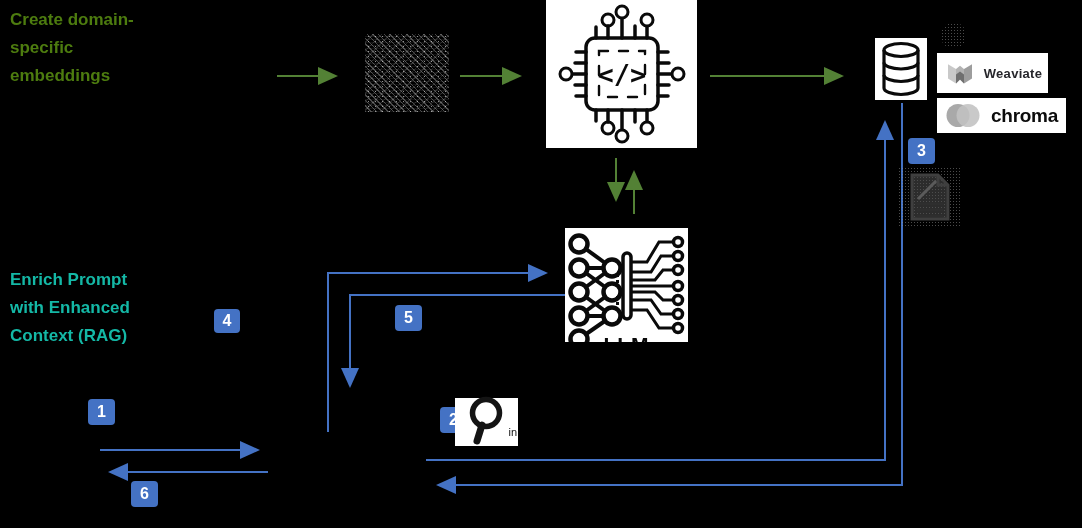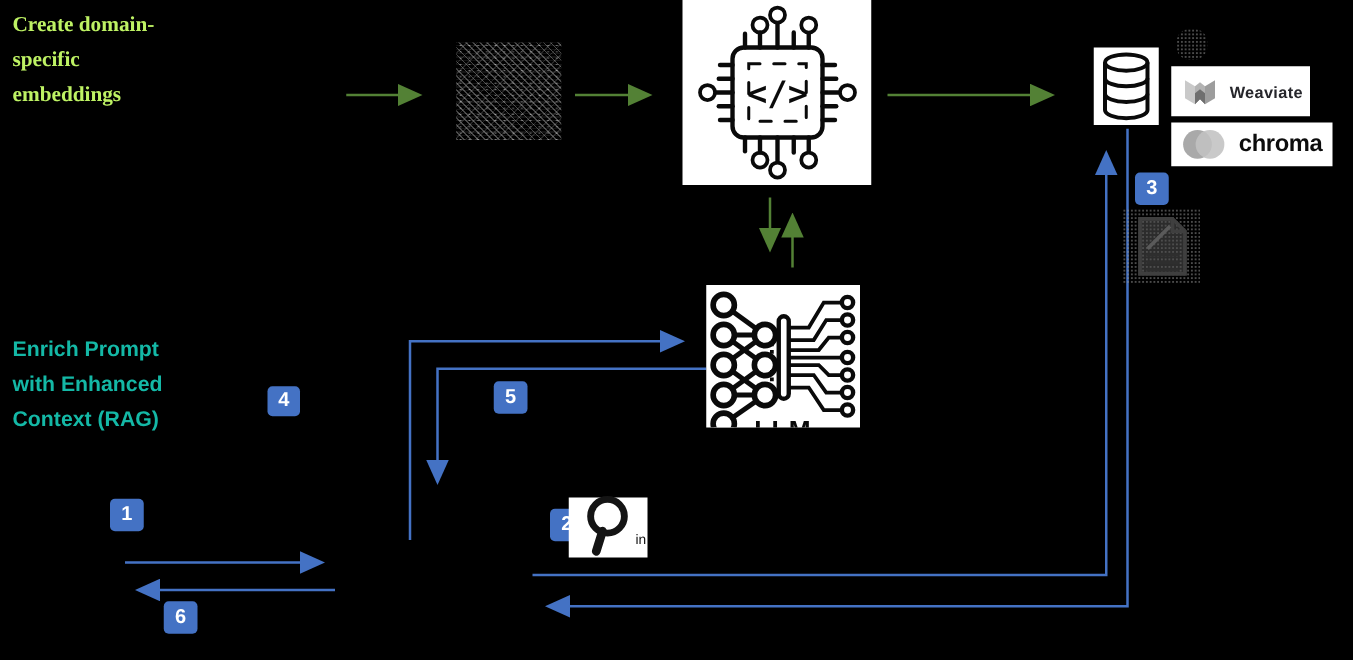--- a/index.html
+++ b/index.html
@@ -3,21 +3,21 @@
 <meta charset="utf-8">
 <style>
   html,body{margin:0;padding:0;background:#000;}
   .canvas{
     position:relative;width:1082px;height:528px;background:#000000;
     font-family:"Liberation Sans",sans-serif;overflow:hidden;
   }
   .abs{position:absolute;}
   .multiline{white-space:pre-line;}
   .flow-label{font-weight:bold;font-size:17px;line-height:28px;}
-  .flow-label.green{color:#bef264;font-family:Liberation Serif, serif;}
+  .flow-label.green{color:#4d7c0f;}
   .flow-label.blue{color:#14b8a6;}
   .panel{background:#ffffff;display:flex;align-items:center;justify-content:center;}
   .badge{
     width:27px;height:26px;background:#4472C4;border-radius:4px;
     color:#fff;font-size:16px;font-weight:bold;
     display:flex;align-items:center;justify-content:center;
   }
   .noise{
     background-image:
       radial-gradient(rgba(255,255,255,0.55) 0.6px, transparent 0.9px),

